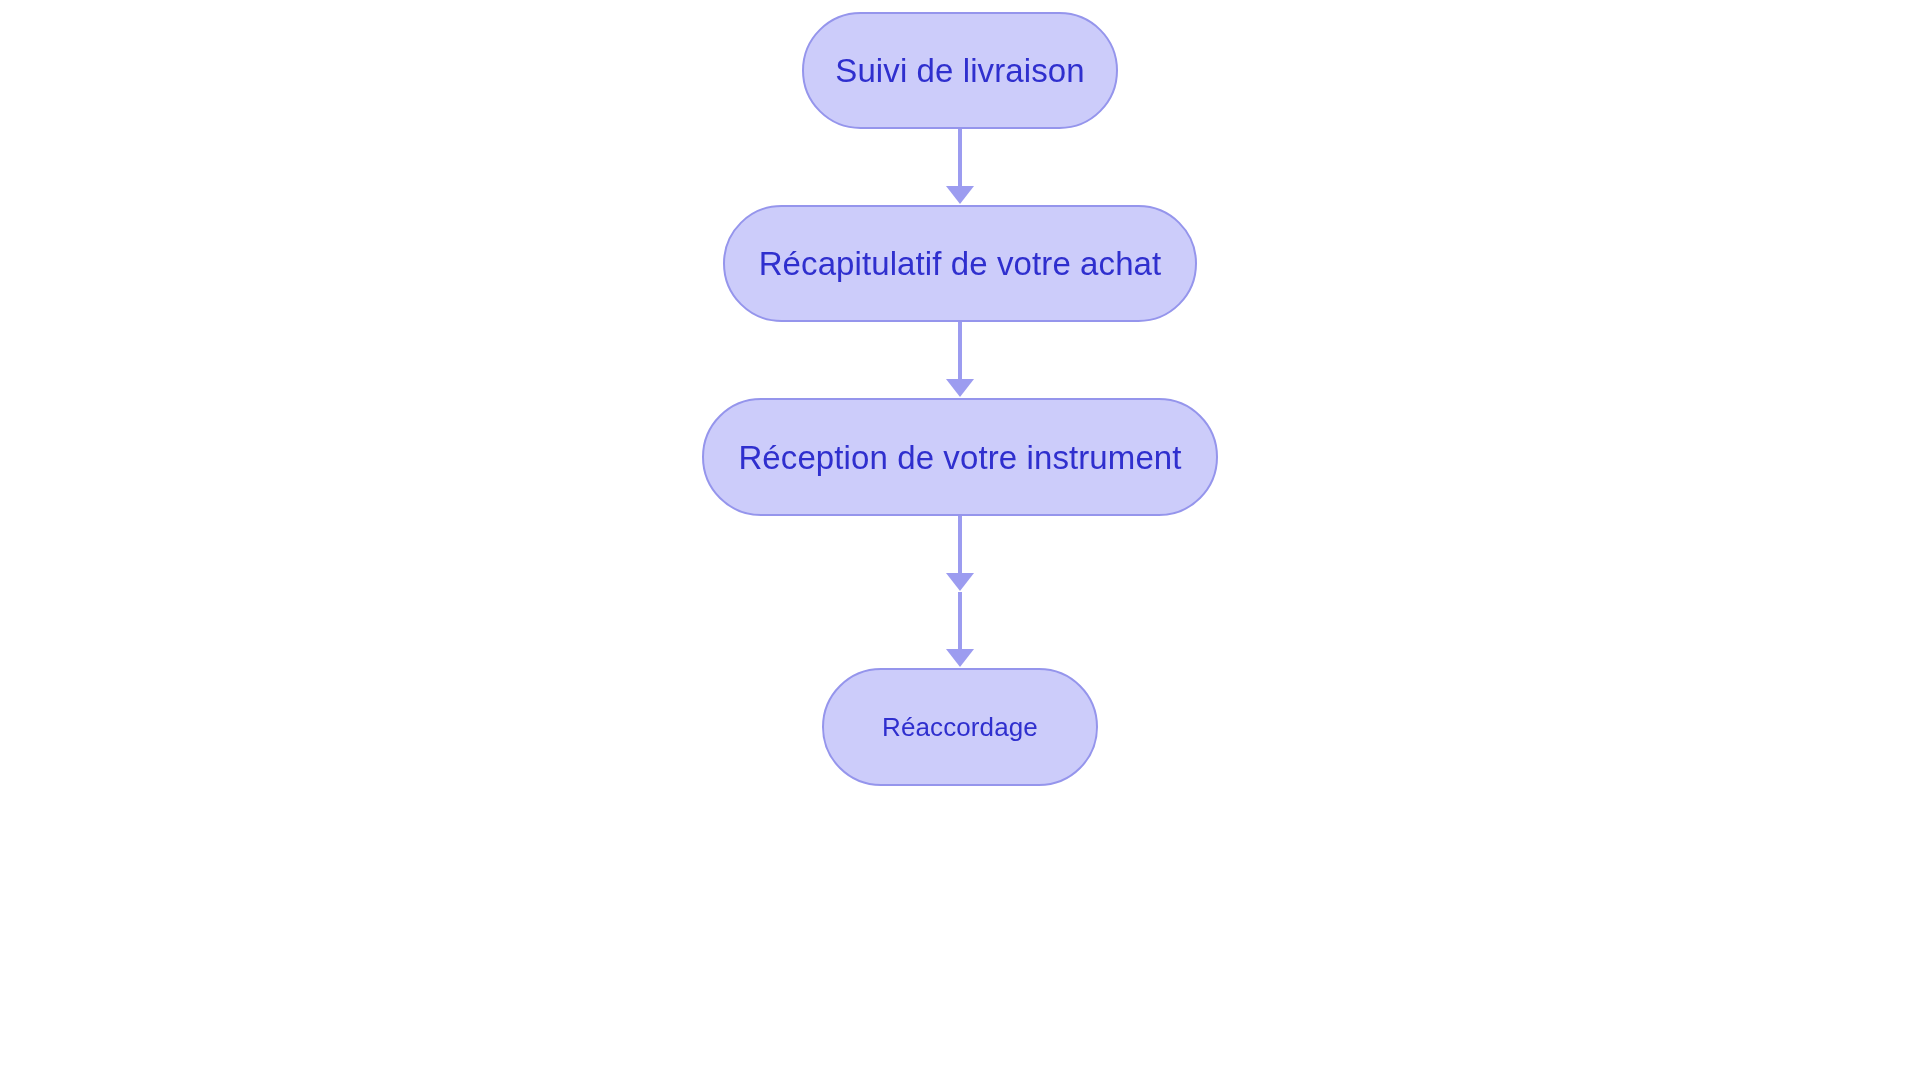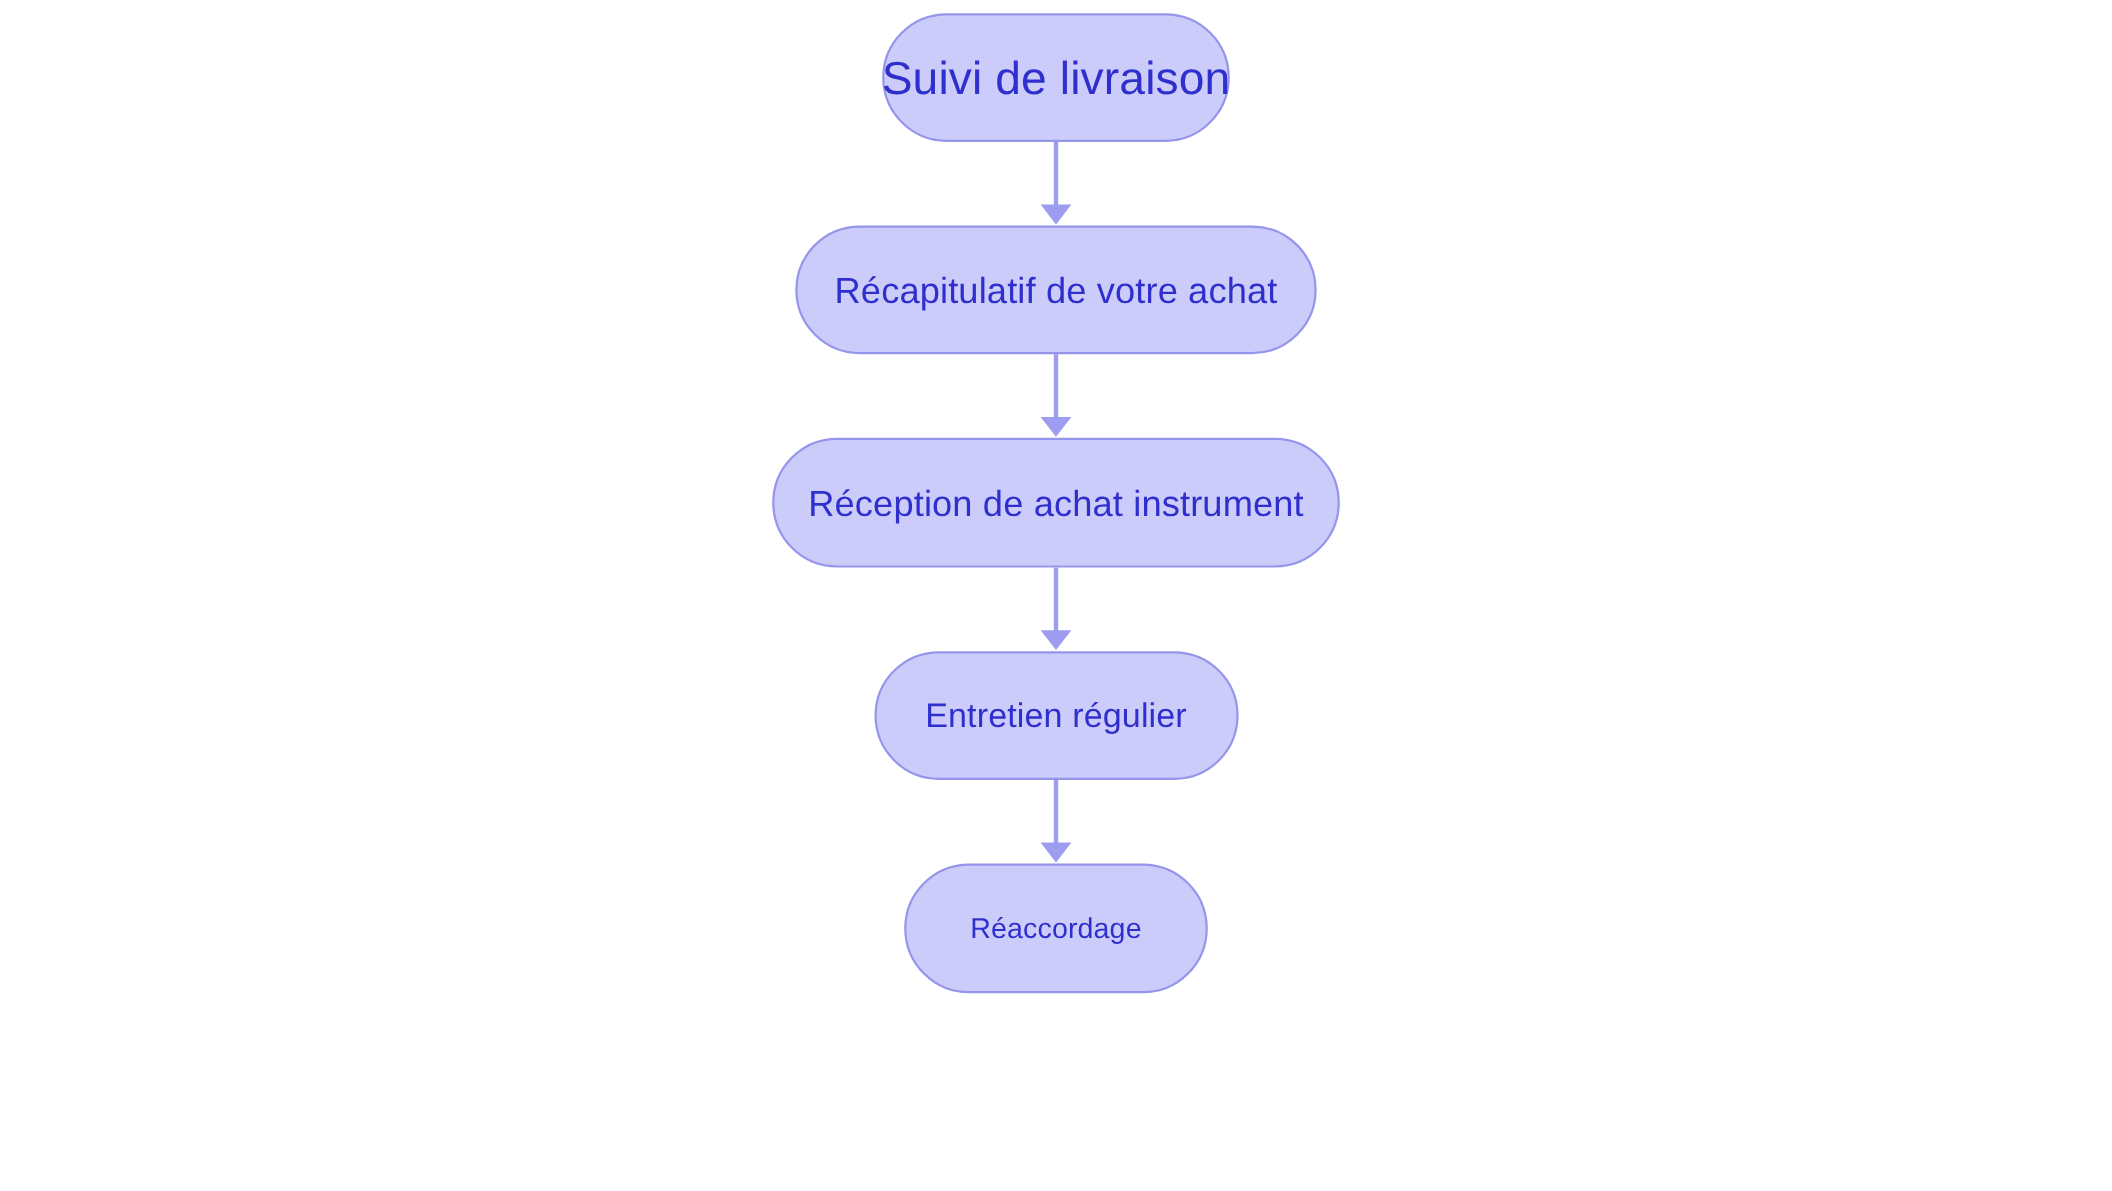--- a/index.html
+++ b/index.html
@@ -62,21 +62,21 @@
   .connector .head {
     width: 0;
     height: 0;
     border-left: 14px solid transparent;
     border-right: 14px solid transparent;
     border-top: 18px solid #9c9cf0;
     margin-top: -1px;
   }
 
   
-  .n1 { width: 316px; height: 117px; font-size: 42px; }
+  .n1 { width: 316px; height: 117px; font-size: 33px; }
   .n2 { width: 474px; height: 117px; font-size: 33px; text-align: center; }
   .n3 { width: 516px; height: 118px; font-size: 33px; }
   .n4 { width: 331px; height: 117px; font-size: 31px; }
   .n5 { width: 276px; height: 118px; font-size: 26px; }
 
   
   .c1 { height: 76px; }
   .c1 .shaft { height: 58px; }
   .c2 { height: 76px; }
   .c2 .shaft { height: 58px; }
@@ -107,31 +107,28 @@
     <div class="node n2">
       <span class="node-label">Récapitulatif de votre achat</span>
     </div>
 
     <div class="connector c2">
       <div class="shaft"></div>
       <div class="head"></div>
     </div>
 
     <div class="node n3">
-      <span class="node-label">Réception de achat instrument</span>
+      <span class="node-label">Réception de votre instrument</span>
     </div>
 
     <div class="connector c3">
       <div class="shaft"></div>
       <div class="head"></div>
     </div>
 
-    <div class="node n4">
-      <span class="node-label">Entretien régulier</span>
-    </div>
 
     <div class="connector c4">
       <div class="shaft"></div>
       <div class="head"></div>
     </div>
 
     <div class="node n5">
       <span class="node-label">Réaccordage</span>
     </div>
 

